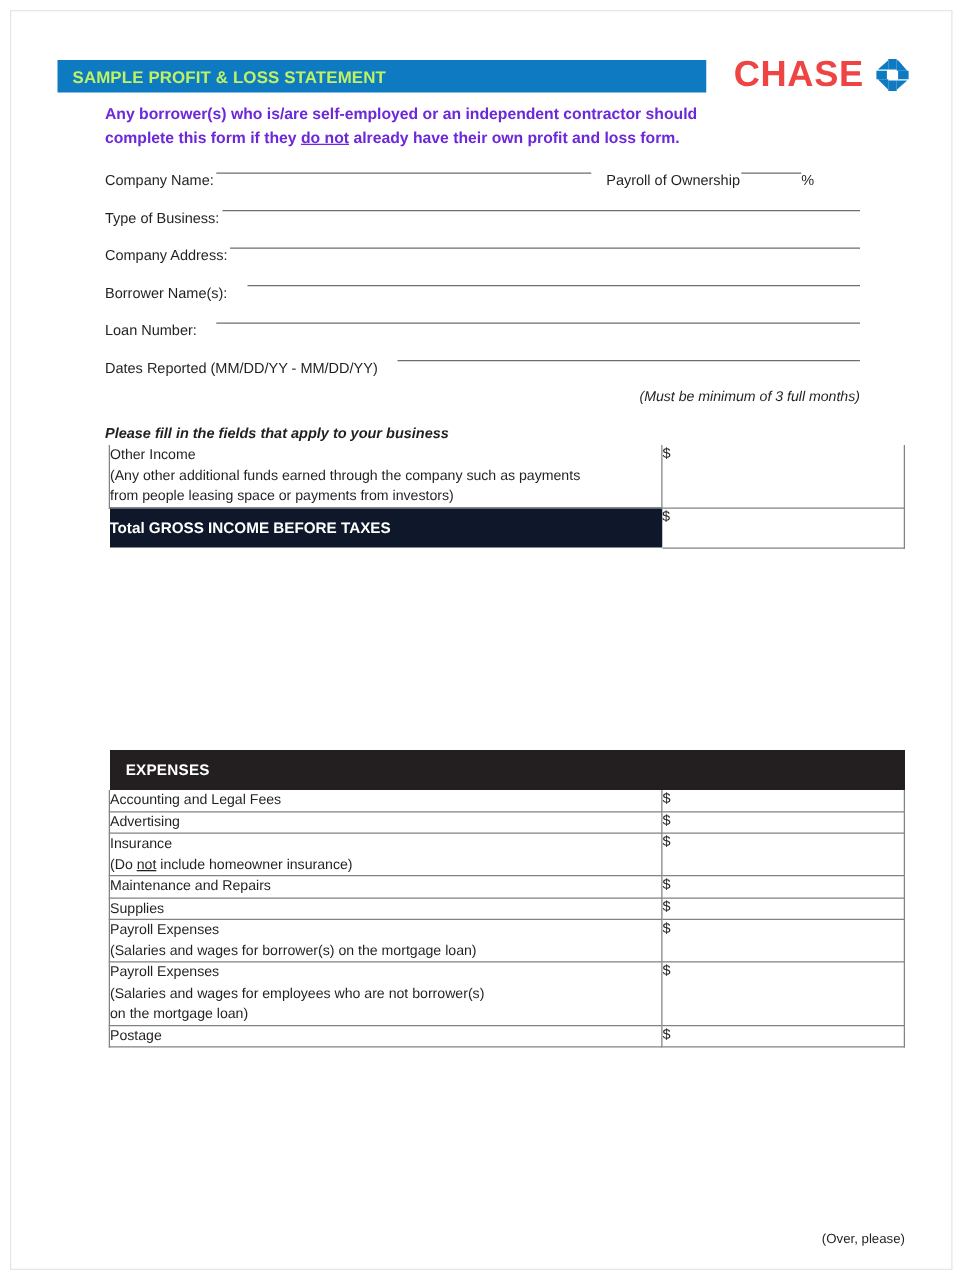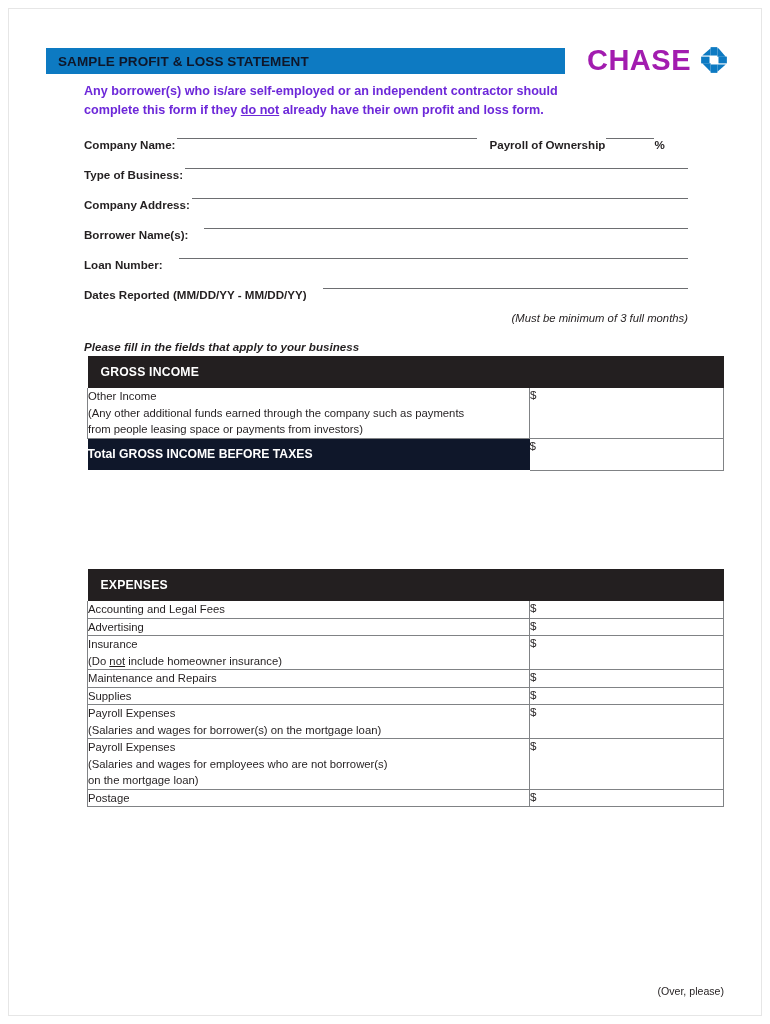--- a/index.html
+++ b/index.html
@@ -45,40 +45,40 @@
     position: absolute;
     left: 46px;
     top: 48px;
     width: 519px;
     height: 26px;
     background: #0d7ac2;
     display: flex;
     align-items: center;
   }
   .title-bar-text {
-    color: #0f172a;
+    color: #bef264;
     font-size: 13.5px;
     font-weight: bold;
     letter-spacing: 0.1px;
     padding-left: 12px;
     white-space: nowrap;
   }
   .brand {
     position: absolute;
     right: 42px;
     top: 44px;
     display: flex;
     align-items: center;
     height: 32px;
   }
   .brand-word {
     font-size: 29px;
     font-weight: bold;
     letter-spacing: 0.5px;
-    color: #a21caf;
+    color: #ef4444;
     line-height: 1;
   }
   .brand-mark {
     width: 28px;
     height: 28px;
     margin-left: 9px;
     display: block;
   }
 
   
@@ -102,21 +102,20 @@
     width: 604px;
     font-size: 11.6px;
     color: #231f20;
   }
   .field-row {
     position: relative;
     height: 30px;
     display: flex;
     align-items: flex-start;
     white-space: nowrap;
-    font-weight: bold;
   }
   .fl { flex: 0 0 auto; padding-right: 2px; }
   .rule {
     flex: 1 1 auto;
     border-bottom: 1px solid #6d6e71;
     margin-bottom: 3px;
     min-width: 10px;
   }
   .rule.short { flex: 0 0 300px; }
   .rule.pct { flex: 0 0 48px; margin-left: 1px; }
@@ -195,21 +194,21 @@
     background: #ffffff;
     padding: 10px 10px 10px 13px;
     vertical-align: top;
     font-size: 11.6px;
   }
   .tbl .colA { width: 442px; }
   .tbl .colB { width: 194px; }
   .row-sub { display: block; }
 
   #gross-table { top: 356px; }
-  #expenses-table { top: 569px; border-radius: 32px; }
+  #expenses-table { top: 600px; border-radius: 32px; }
 
   
   .footer {
     position: absolute;
     right: 46px;
     top: 985px;
     font-size: 10.6px;
     color: #231f20;
   }
 </style>
@@ -286,23 +285,20 @@
 
     <div class="please-fill">Please fill in the fields that apply to your business</div>
   </div>
 
   <table class="tbl" id="gross-table">
     <colgroup>
         <col class="colA">
         <col class="colB">
       </colgroup>
     <tbody>
-      <tr class="sec-head">
-        <td colspan="2">GROSS INCOME</td>
-      </tr>
 
 
       <tr>
         <td class="desc-cell">
           <span class="row-sub">Other Income</span>
           <span class="row-sub">(Any other additional funds earned through the company such as payments</span>
           <span class="row-sub">from people leasing space or payments from investors)</span>
         </td>
         <td class="amt-cell">
           <span>$</span>

